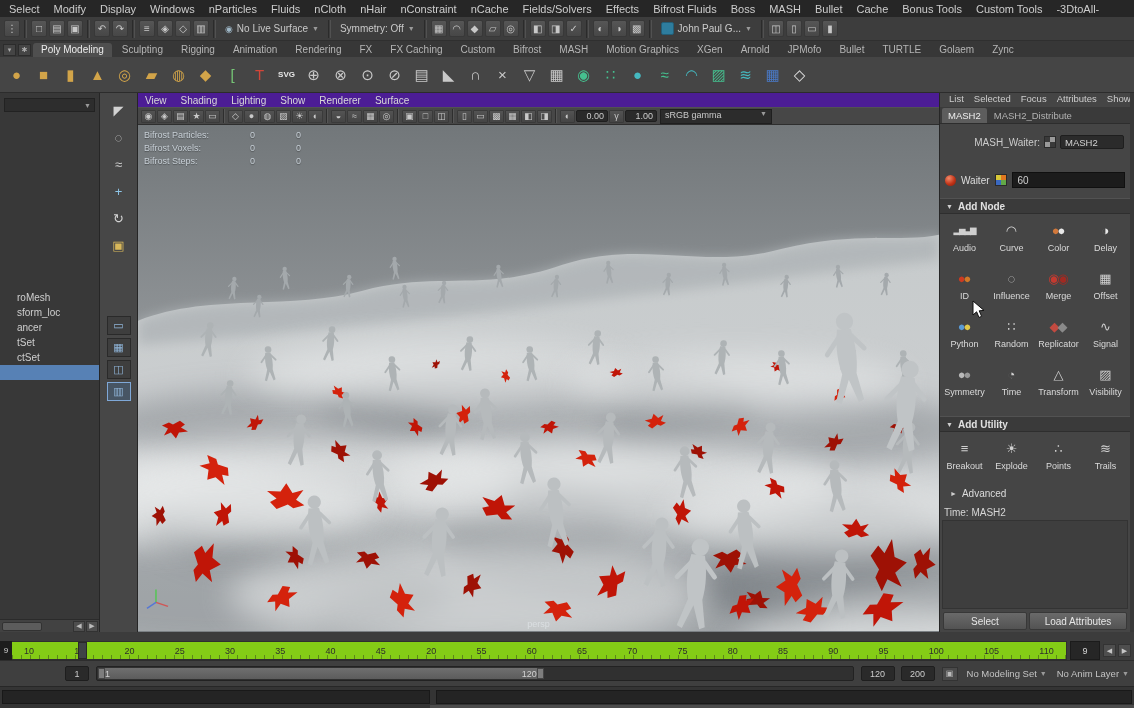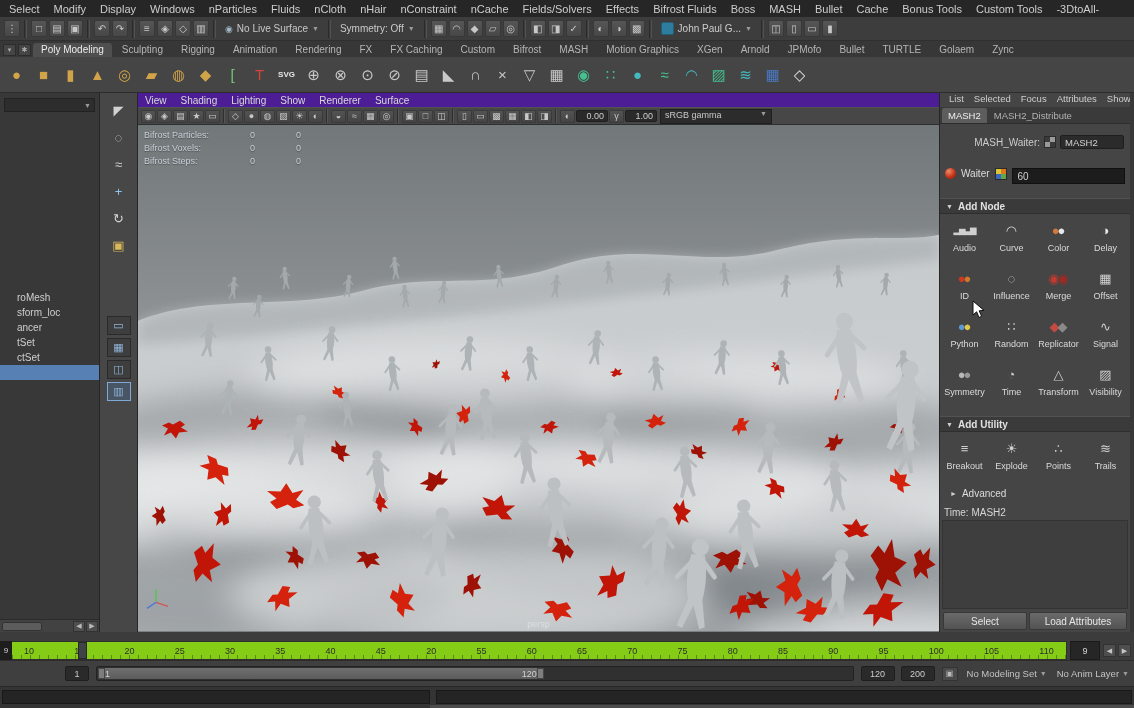--- a/index.html
+++ b/index.html
@@ -85,21 +85,21 @@
   .ae-menu{padding:0 5px;color:#cdcdcd;font-size:9.5px;white-space:nowrap;flex:none}
   #ae-tabs{height:17px;background:#3a3a3a;display:flex;align-items:flex-end;padding-left:2px;gap:1px;
            border-bottom:1px solid #2d2d2d;overflow:hidden}
   .ae-tab{padding:2px 6px;font-size:9.5px;color:#b2b2b2;white-space:nowrap;flex:none}
   .ae-tab.active{background:#5d5d5d;color:#ededed;border-radius:2px 2px 0 0}
   .ae-row-wf{height:20px;display:flex;align-items:center;justify-content:flex-end;gap:4px;padding:0 6px;margin-top:8px}
   .checker{width:12px;height:12px;border:1px solid #2a2a2a;flex:none;
            background:conic-gradient(#9a9a9a 0 25%,#3a3a3a 0 50%,#9a9a9a 0 75%,#3a3a3a 0)}
   .ae-field{background:#2b2b2b;border:1px solid #1e1e1e;height:14px;display:flex;align-items:center;padding:0 4px;
             color:#d2d2d2;border-radius:2px;font-size:9.5px}
-  #waiter-row{margin-top:16px;height:24px;display:flex;align-items:flex-start;gap:5px;padding:0 5px}
+  #waiter-row{margin-top:16px;height:24px;display:flex;align-items:center;gap:5px;padding:0 5px}
   .red-ball{width:11px;height:11px;border-radius:50%;flex:none;
             background:radial-gradient(circle at 35% 30%,#f28a6a,#c23418 55%,#7e1a08)}
   .swatch{width:12px;height:12px;border:1px solid #2a2a2a;flex:none;
           background:conic-gradient(#e07820 0 25%,#63a848 0 50%,#3a68c0 0 75%,#d8c838 0)}
   #waiter-value{flex:1;background:#1c1c1c;border:1px solid #101010;height:16px;display:flex;align-items:center;
                 padding:0 5px;color:#cfcfcf}
   .ae-hdr{height:16px;margin-top:6px;background:#3a3a3a;border-top:1px solid #525252;border-bottom:1px solid #2e2e2e;
           display:flex;align-items:center;gap:5px;padding-left:6px;font-weight:bold;color:#e0e0e0}
   .tri{font-size:7px;color:#cfcfcf}
   #node-grid,#util-grid{display:grid;grid-template-columns:repeat(4,1fr);padding:2px 1px}

